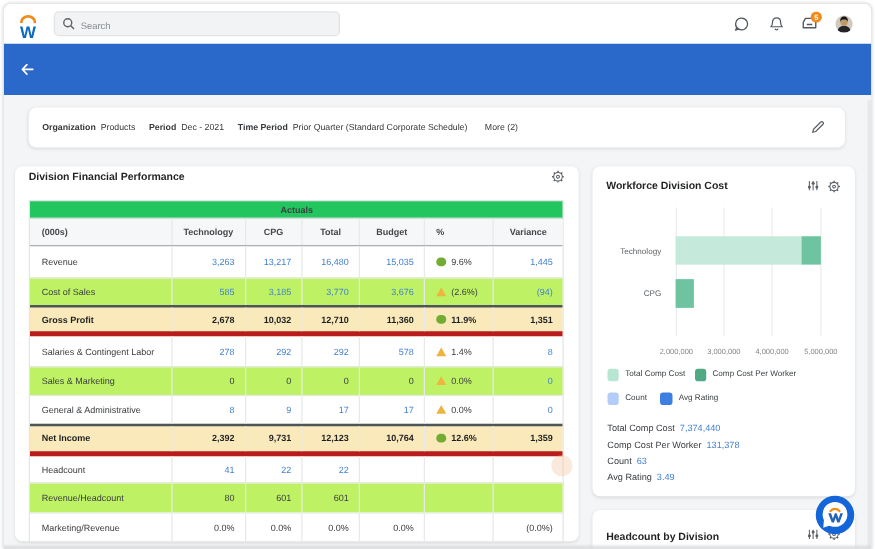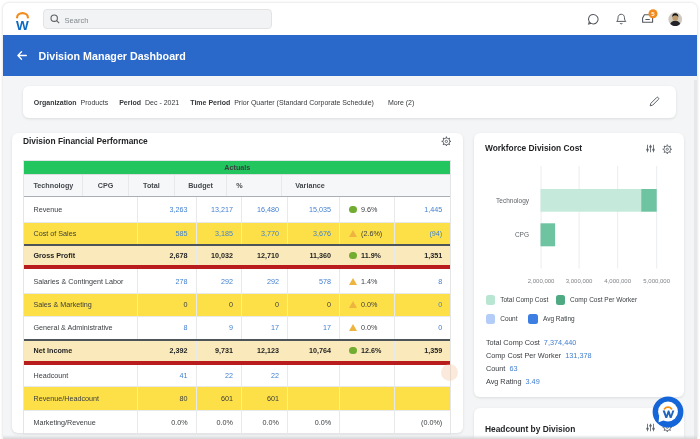--- a/index.html
+++ b/index.html
@@ -27,21 +27,21 @@
   border:1px solid #e3e5e7; font-size:7.2px; color:#3a3d40; }
 .trow { display:flex; align-items:center; width:100%; }
 .trow > div { height:100%; display:flex; align-items:center; border-right:1px solid #e7e9ea; }
 .trow > div:last-child { border-right:none; }
 .c1 { width:113.6px; padding-left:9px; }
 .c2 { width:58.9px; } .c3 { width:45.5px; } .c4 { width:46.1px; } .c5 { width:52.2px; }
 .c6 { width:55.3px; padding-left:9px; }
 .c7 { width:55.1px; }
 .num { justify-content:flex-end; padding-right:8px; }
 .bt { border-top:1px solid #e7e9ea; }
-.zebra { background:#fde047; }
+.zebra { background:#bef264; }
 .hl { background:#fae9ba; font-weight:bold; color:#1d1f21;
   border-top:2px solid #4d545a; border-bottom:4px solid #b91c1c; }
 .blue { color:#4380d0; }
 .dot { width:7.5px; height:7.5px; border-radius:50%; background:#72ac30; margin-right:4.5px; flex:none; }
 .tri { width:0; height:0; border-left:4.2px solid transparent; border-right:4.2px solid transparent;
   border-bottom:7px solid #edb440; margin-right:4px; flex:none; }
 #actualsrow { height:14px; background:#22c55e; font-weight:bold; color:#3c3f42;
   display:flex; align-items:center; justify-content:center; border-bottom:1px solid #dadcde; }
 #hdrrow { height:21.9px; background:#f6f7f8; font-weight:bold; color:#44484c;
   border-bottom:1px solid #a9afb4; }
@@ -95,21 +95,20 @@
         <path d="M2 16 C 2 11.2 4.8 9.6 8 9.6 C 11.2 9.6 14 11.2 14 16 Z" fill="#23232a"></path>
         <circle cx="8" cy="6.6" r="3.1" fill="#c09a66"></circle>
         <path d="M4.6 6.2 C 4.3 2.9 6 1.4 8 1.4 C 10 1.4 11.7 2.9 11.4 6.2 C 10.9 4.4 9.8 3.9 8 3.9 C 6.2 3.9 5.1 4.4 4.6 6.2 Z" fill="#141417"></path>
       </g>
     </svg>
   </div>
   <div id="bluebar">
     <svg width="10" height="9" viewBox="0 0 10 9" style="position:absolute;left:14px;top:16px;">
       <path d="M4.5 0.7 L 0.9 4.5 L 4.5 8.3 M0.9 4.5 L 9.3 4.5" fill="none" stroke="#fff" stroke-width="1.3" stroke-linecap="round" stroke-linejoin="round"></path>
     </svg>
-    <div id="pgtitle">Division Manager Dashboard</div>
   </div>
   <div id="filtercard" class="card">
     <div id="filterrow">
       <span class="fl">Organization</span>
         <span class="fv">Products</span>
       <span class="fl">Period</span>
         <span class="fv">Dec - 2021</span>
       <span class="fl">Time Period</span>
         <span class="fv">Prior Quarter (Standard Corporate Schedule)</span>
       <span class="fv" style="margin-left:3px;">More (2)</span>
@@ -132,20 +131,21 @@
           <line x1="2.8" y1="8" x2="0.9" y2="8"></line>
             <line x1="4.32" y1="4.32" x2="2.98" y2="2.98"></line>
           <line x1="8" y1="2.8" x2="8" y2="0.9"></line>
             <line x1="11.68" y1="4.32" x2="13.02" y2="2.98"></line>
         </g>
       </g>
     </svg>
     <div id="tbl">
       <div id="actualsrow">Actuals</div>
       <div class="trow" id="hdrrow">
+        <div class="c1">(000s)</div>
           <div class="c2">Technology</div>
           <div class="c3">CPG</div>
         <div class="c4">Total</div>
           <div class="c5">Budget</div>
           <div class="c6">%</div>
           <div class="c7">Variance</div>
       </div>
       <div class="trow" style="height:24.7px;">
         <div class="c1">Revenue</div>
           <div class="c2 num blue">3,263</div>

